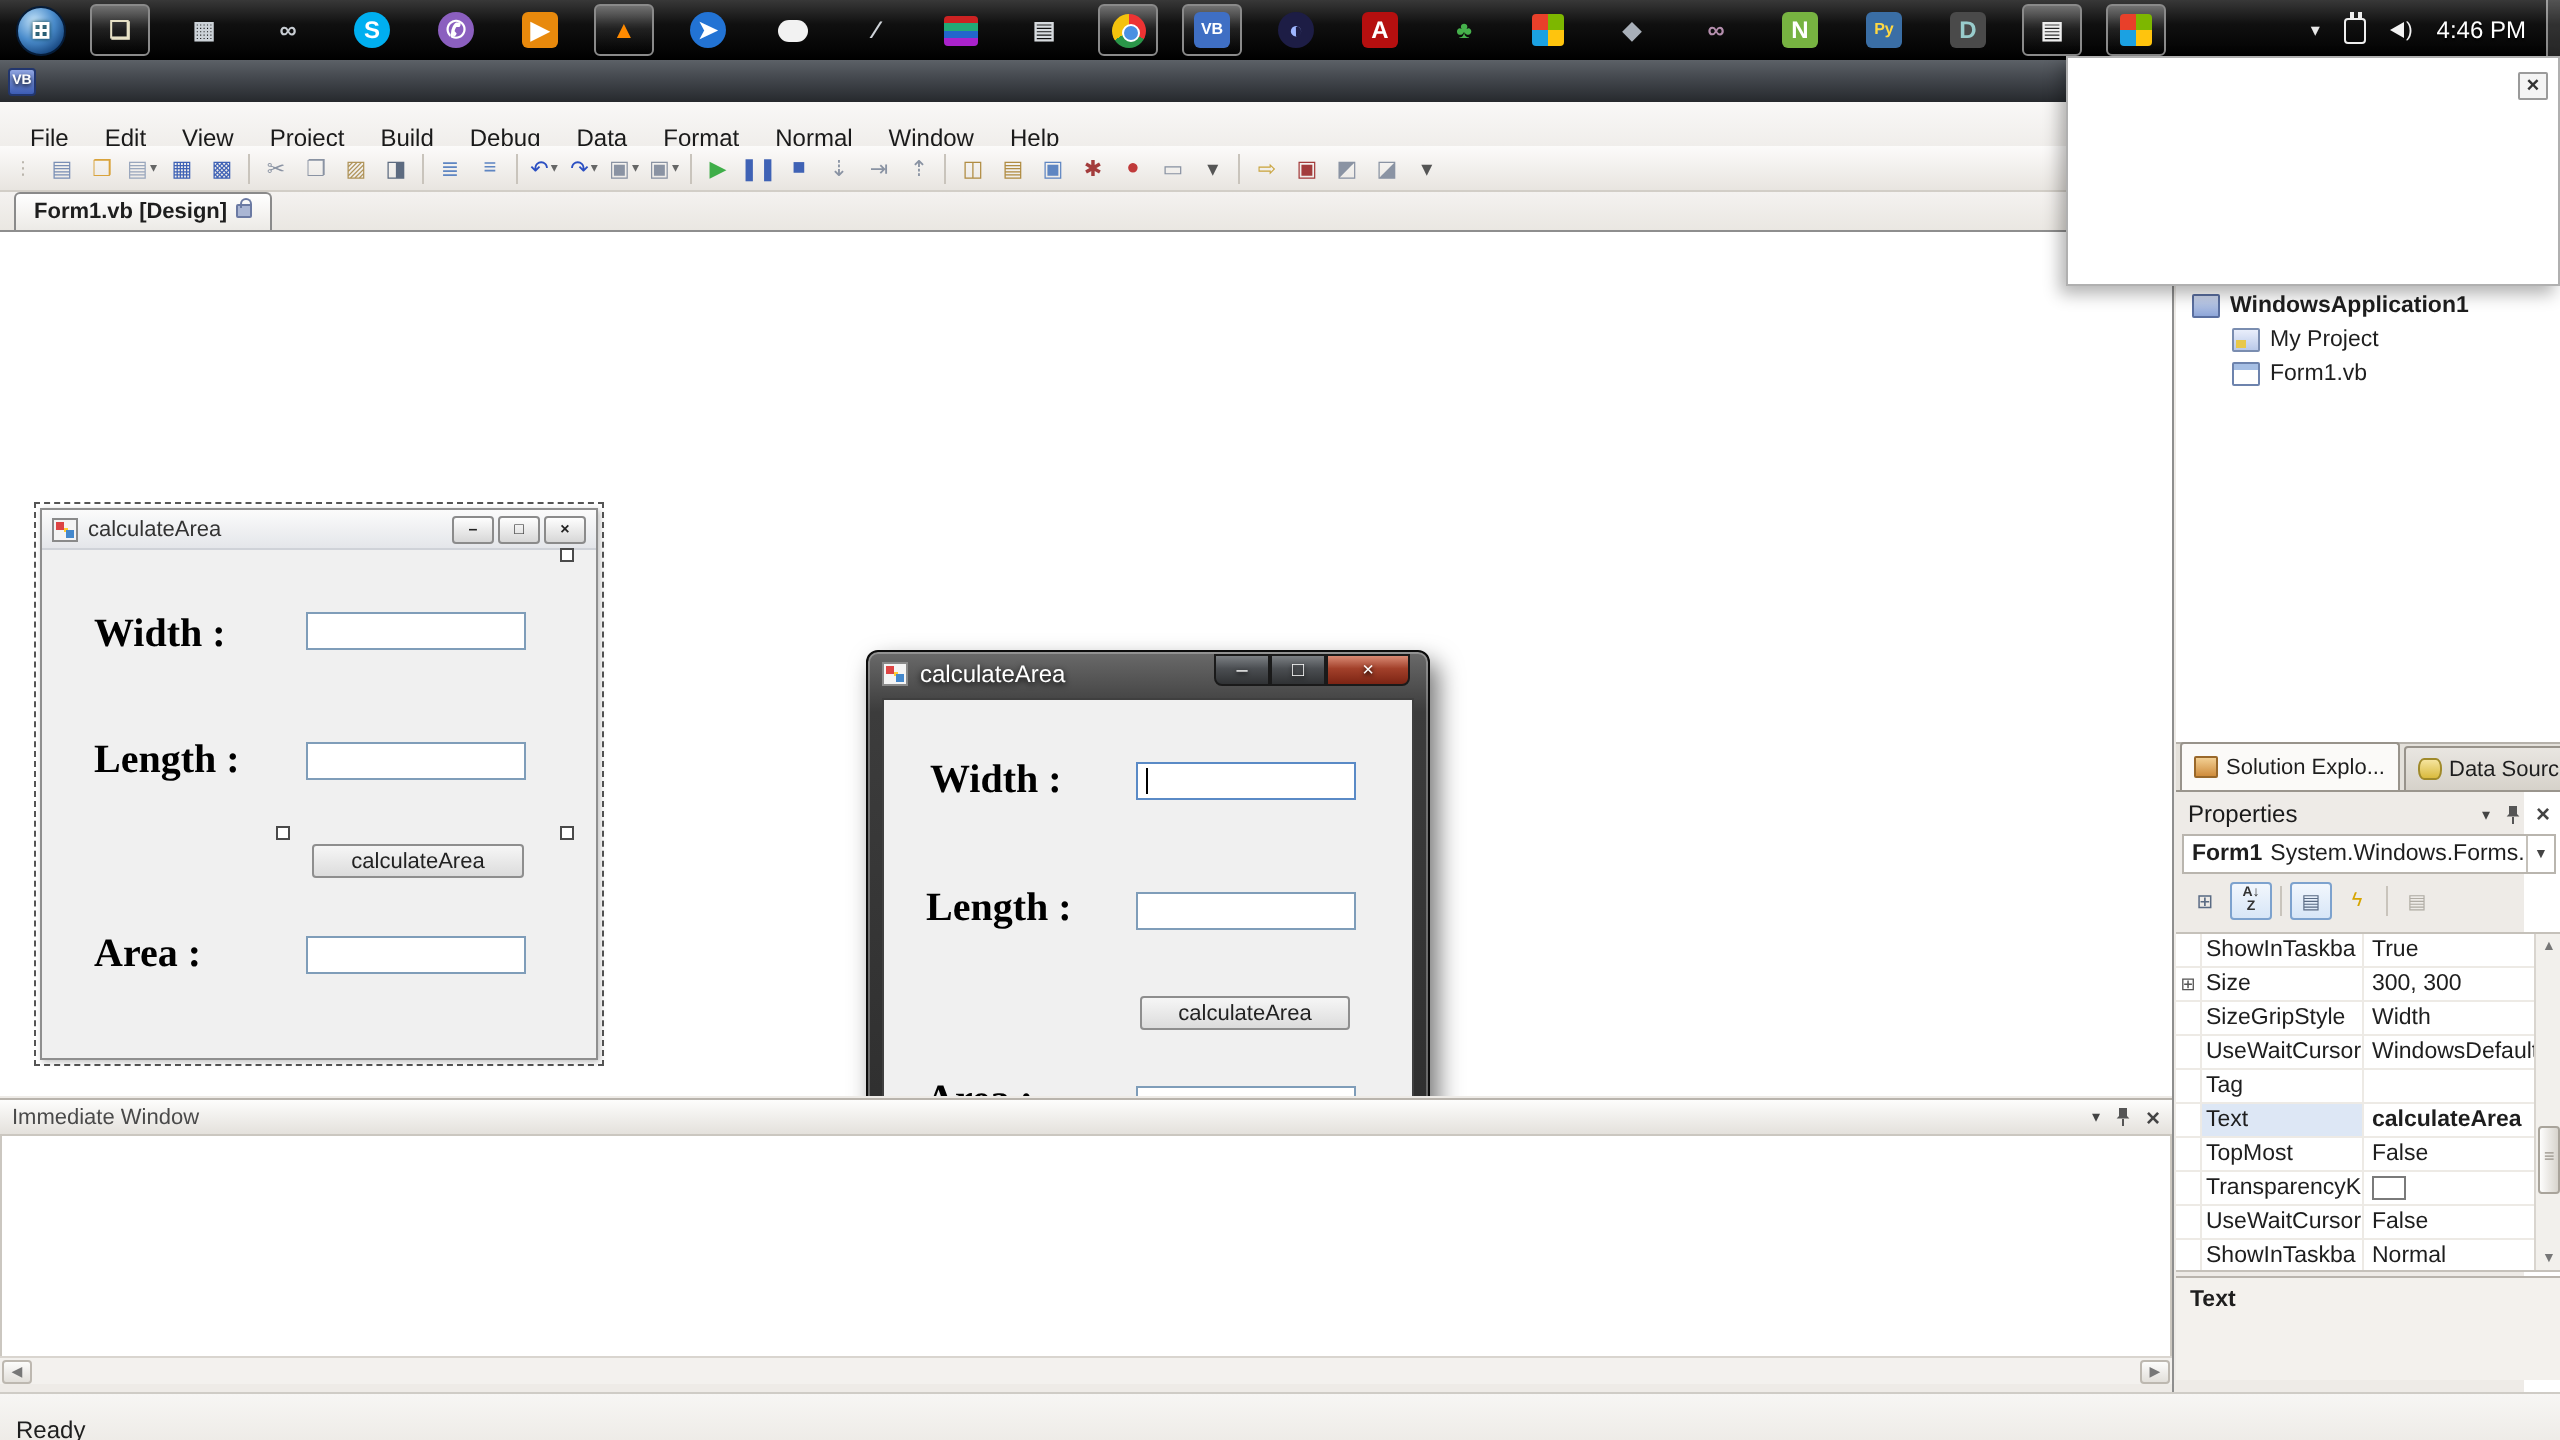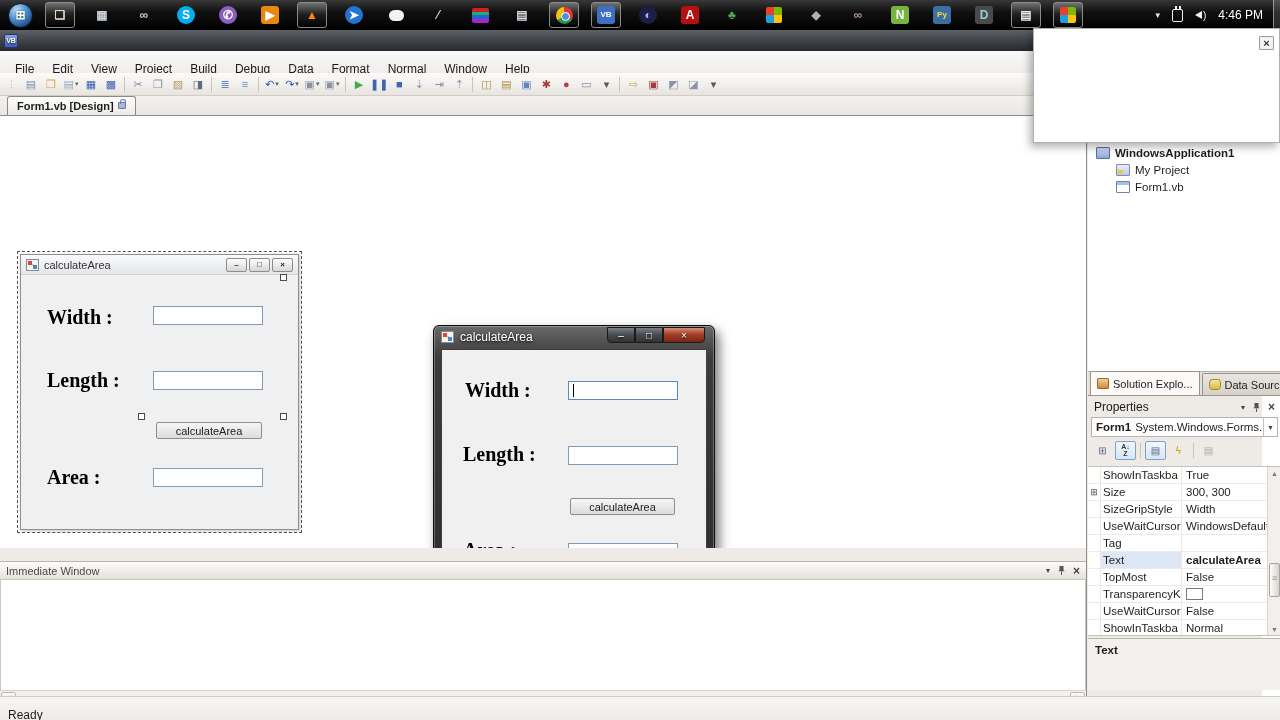--- a/index.html
+++ b/index.html
@@ -67,21 +67,21 @@
   .run-title{position:absolute;left:26px;top:4px;color:#fff;font-size:12px;text-shadow:0 1px 3px #000}
   .cap-btns{position:absolute;right:9px;top:1px;display:flex}
   .cap-btn{width:28px;height:16px;border:1px solid #1a1a1a;background:linear-gradient(#7c8084,#4b4e52 45%,#303234);color:#fff;font-size:10px;display:flex;align-items:center;justify-content:center;text-shadow:0 1px 2px #000}
   .cap-btn.first{border-radius:0 0 0 4px}
   .cap-btn.close{width:42px;border-radius:0 0 4px 0;background:linear-gradient(#d98a74,#a2402a 45%,#7c2414)}
   .run-client{position:absolute;left:7px;top:23px;right:7px;bottom:7px;background:#f0f0f0;border:1px solid #3f3f3f}
   .caret{position:absolute;left:4px;top:2px;width:1px;height:13px;background:#000}
 
   
   #immediate{position:absolute;left:0;top:548px;width:1086px;height:148px;background:#eeebe7}
-  .imm-title{height:19px;margin-top:13px;background:linear-gradient(#fdfdfc,#e4e1dc);border-top:1px solid #b9b4ad;border-bottom:1px solid #cbc7c0;display:flex;align-items:center;font-size:11px;color:#4a4a4a;padding:0 6px}
+  .imm-title{height:19px;margin-top:1px;background:linear-gradient(#fdfdfc,#e4e1dc);border-top:1px solid #b9b4ad;border-bottom:1px solid #cbc7c0;display:flex;align-items:center;font-size:11px;color:#4a4a4a;padding:0 6px}
   .win-ctls{margin-left:auto;display:flex;align-items:center;gap:7px;color:#444}
   .ctl-dd{font-size:8px}
   .ctl-x{font-size:12px;font-weight:bold}
   .imm-body{height:110px;background:#fff;border-left:1px solid #cbc7c0;border-right:1px solid #cbc7c0}
   .imm-hscroll{height:14px;background:#f3f1ee;border-top:1px solid #d9d5cf;display:flex;align-items:center;justify-content:space-between;padding:0 1px}
   .scroll-btn{width:15px;height:12px;background:linear-gradient(#fcfcfb,#e2dfda);border:1px solid #bdb8b0;border-radius:2px;font-size:7px;color:#777;display:flex;align-items:center;justify-content:center}
 
   
   #statusbar{position:absolute;left:0;top:696px;width:1280px;height:36px;background:linear-gradient(#f7f6f4,#e9e6e1);border-top:1px solid #cfccc6;display:flex;align-items:center;padding-left:8px;font-size:12px;color:#1e1e1e}
 

